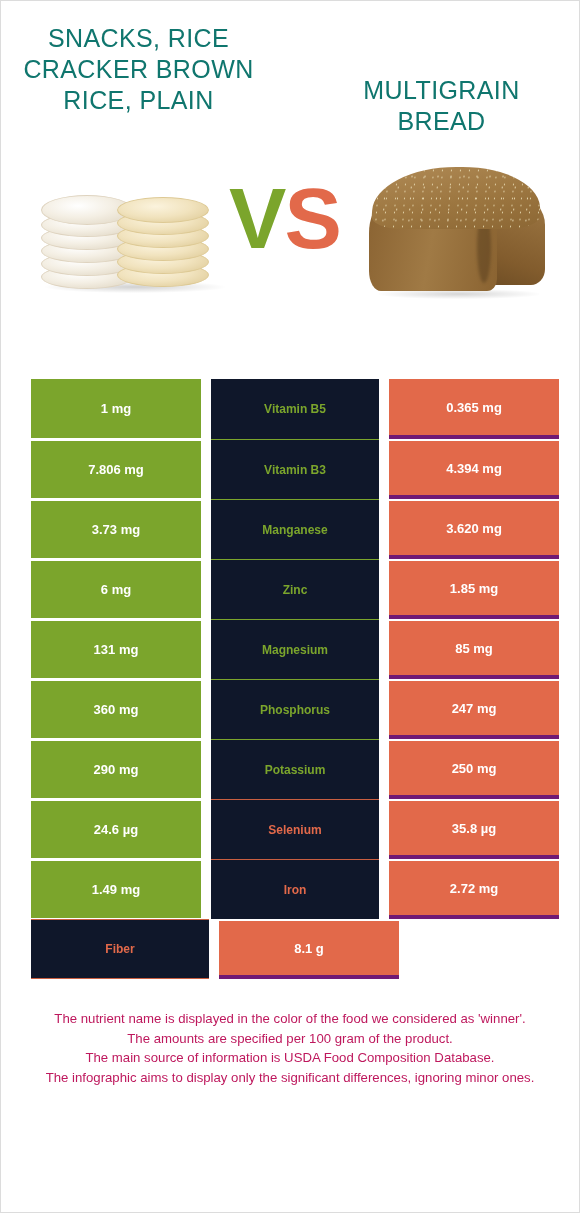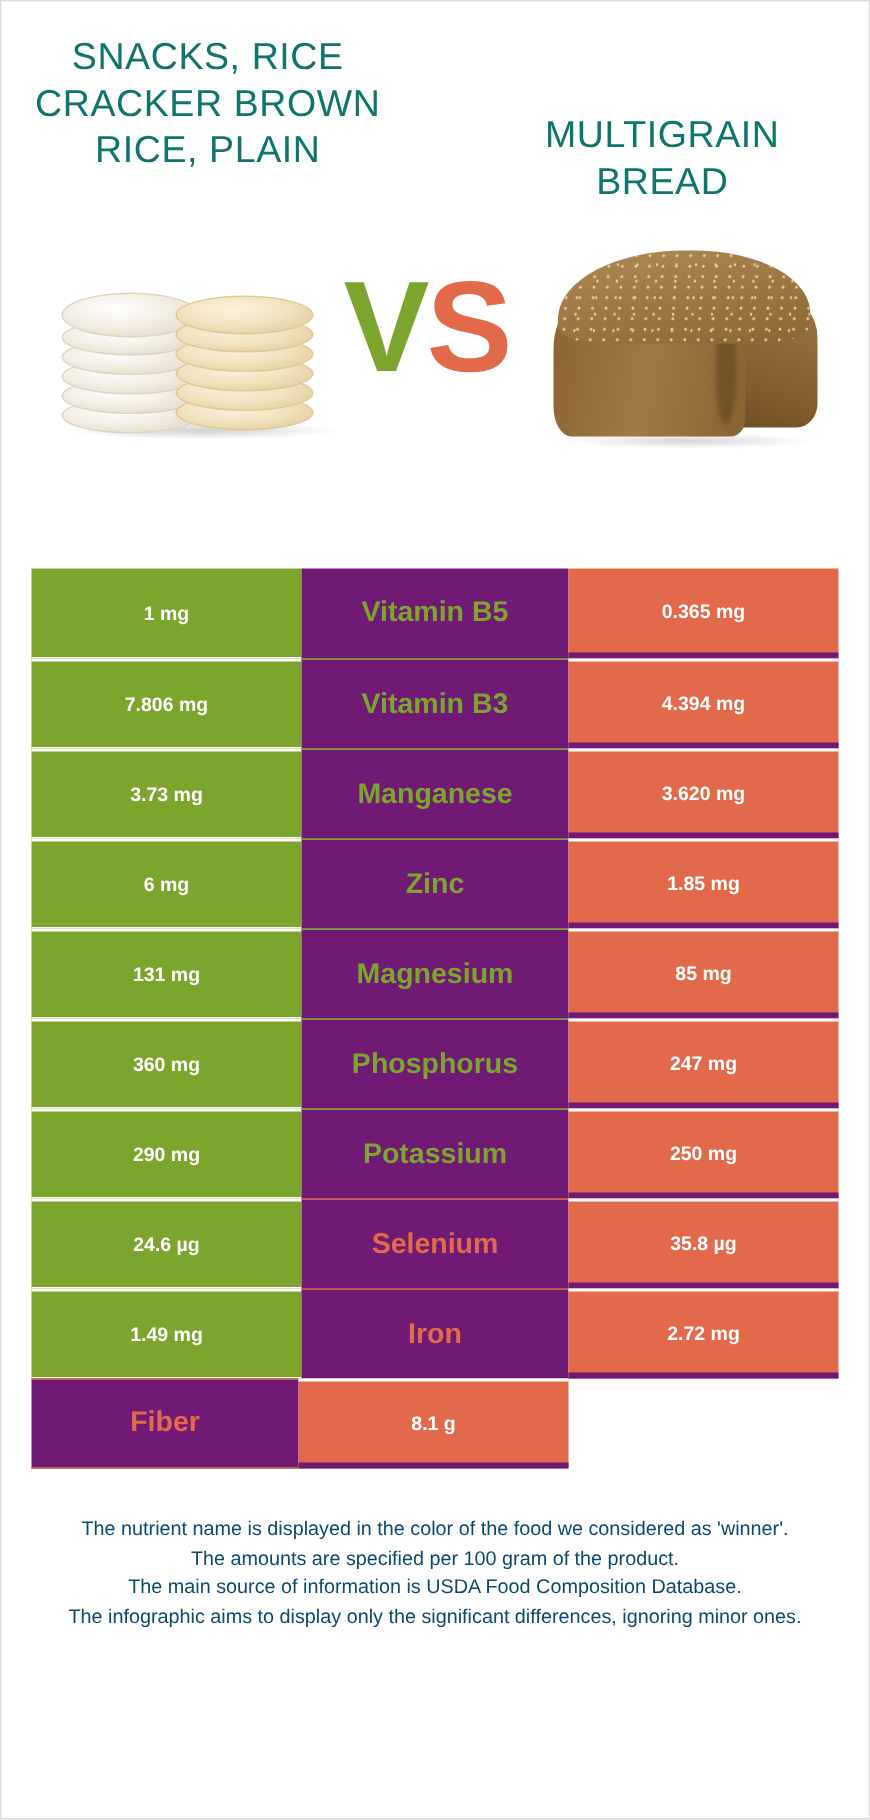--- a/index.html
+++ b/index.html
@@ -192,32 +192,33 @@
     display: flex;
     height: 60px;
     margin-bottom: 0px;
   }
   .cell {
     display: flex;
     align-items: center;
     justify-content: center;
     font-size: 13px;
     font-weight: 600;
+    margin-left: 10px;
   }
   .cell.left {
     width: 180px;
     background: #7ba52c;
     color: #ffffff;
     border-top: 2px solid #ffffff;
     border-bottom: 1px solid #ffffff;
   }
   .cell.mid {
     width: 178px;
-    background: #701a75;
-    font-size: 19px;
+    background: #0f172a;
+    font-size: 12px;
   }
   .cell.right {
     width: 180px;
     background: #e2694a;
     color: #ffffff;
     border-top: 2px solid #ffffff;
     border-bottom: 4px solid #701a75;
   }
   .cell.mid.green  { color: #7ba52c; border-top: 1px solid #7ba52c; }
   .cell.mid.orange { color: #e2694a; border-top: 1px solid #c95f41; }
@@ -232,21 +233,21 @@
     position: absolute;
     left: 0;
     top: 1008px;
     width: 578px;
     text-align: center;
     padding: 0 18px;
   }
   .footer p {
     font-size: 13.2px;
     line-height: 19.5px;
-    color: #0c4a6e;
+    color: #be185d;
   }
 </style>
 </head>
 <body>
 
 <div class="page">
 
   <div class="titles">
     <div class="title-block left">
       <div class="food-title">SNACKS, RICE CRACKER BROWN RICE, PLAIN</div>

